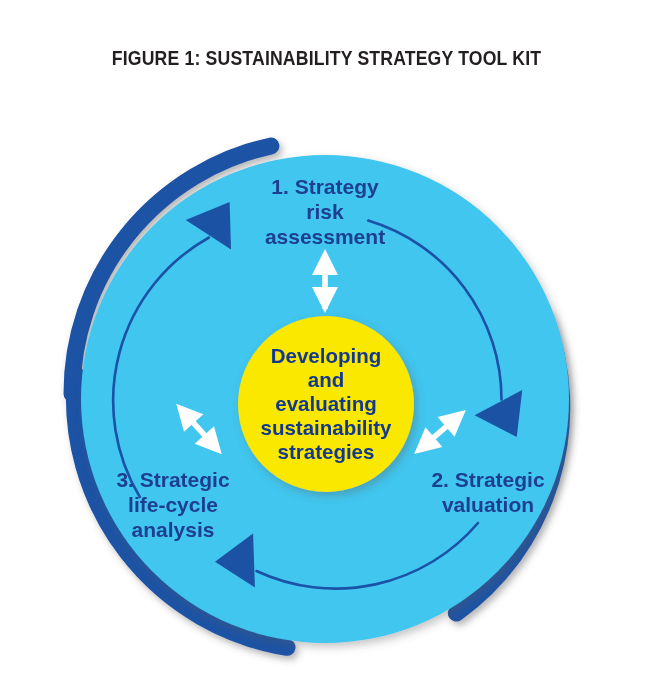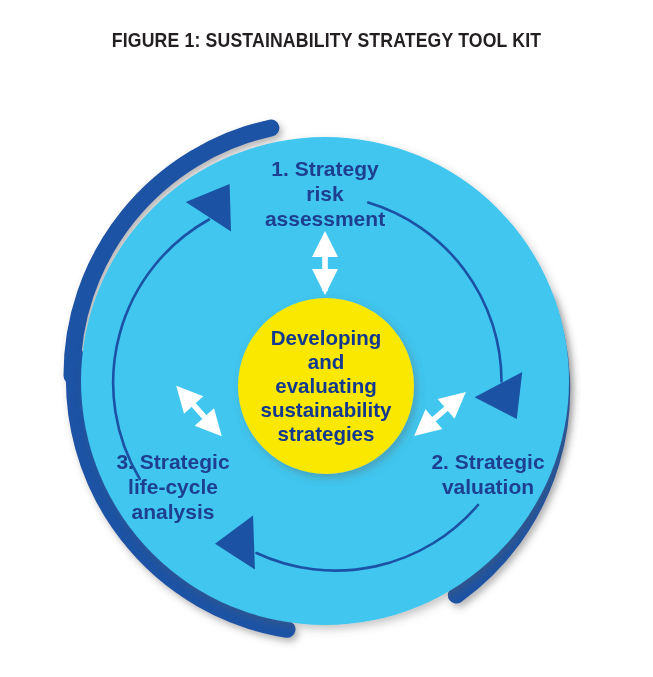--- a/index.html
+++ b/index.html
@@ -12,20 +12,21 @@
     height: 677px;
     font-family: "Liberation Sans", sans-serif;
     overflow: hidden;
     position: relative;
   }
   #figure-root {
     position: relative;
     width: 653px;
     height: 498px;
     background: #ffffff;
+    margin-top: 18px;
   }
   .figure-title {
     position: absolute;
     top: 28px;
     left: 0;
     width: 653px;
     text-align: center;
     font-family: "Liberation Sans Narrow", "Liberation Sans", sans-serif;
     font-size: 20.5px;
     font-weight: bold;

